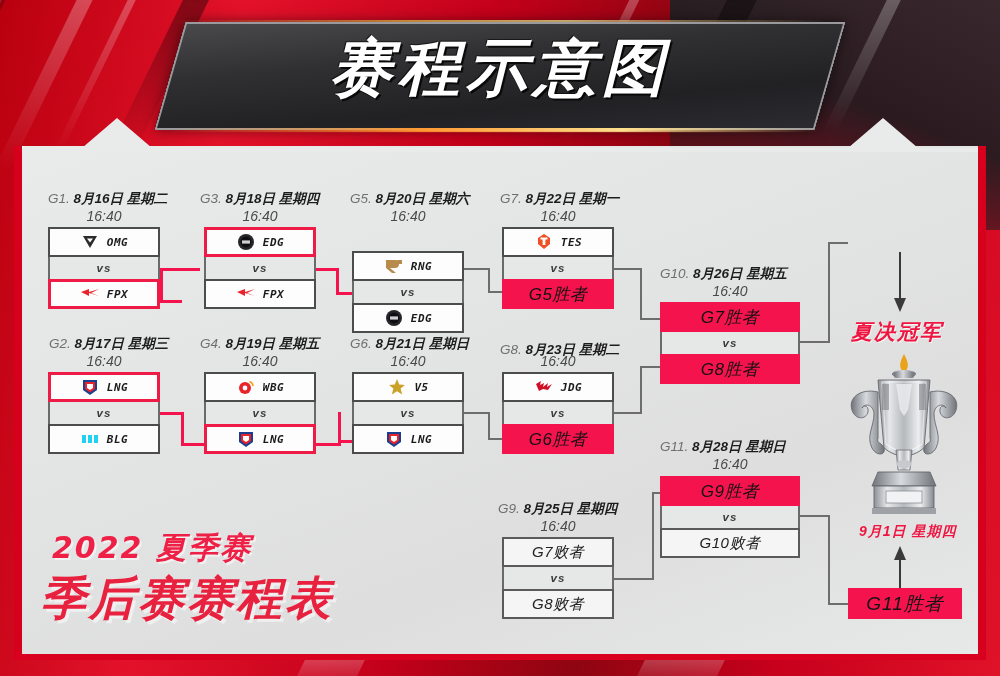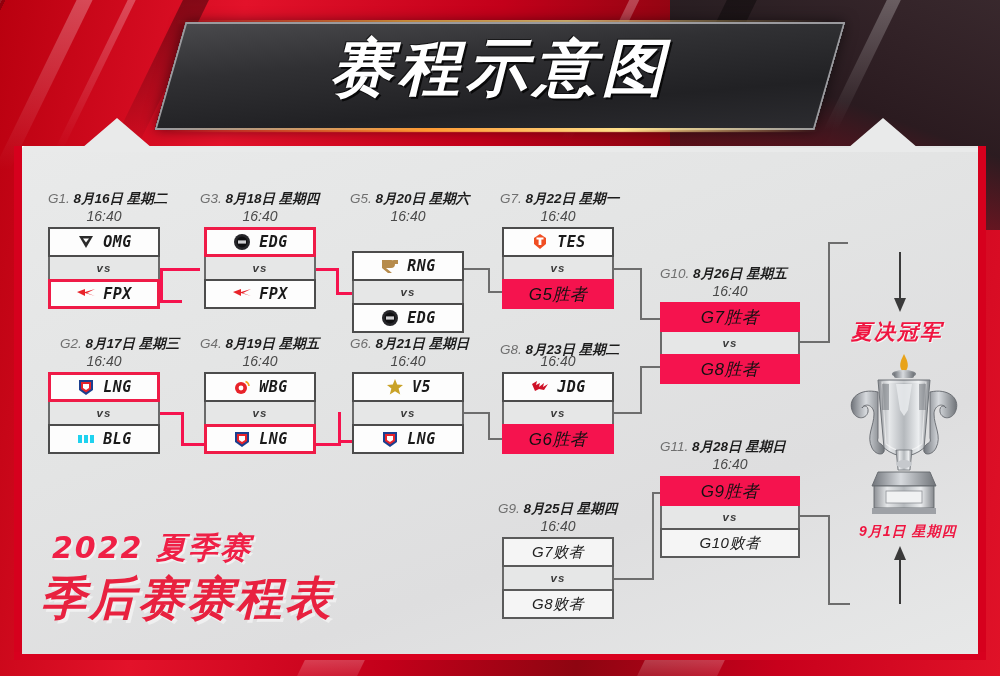--- a/index.html
+++ b/index.html
@@ -63,21 +63,21 @@
   .slot{height:30px;box-sizing:border-box;display:flex;align-items:center;
     justify-content:center;gap:7px;background:#fdfdfd;border:2px solid #4c4c4c;
     font-size:16px;font-weight:bold;color:#1a1a1a;letter-spacing:.5px;}
   .slot.win{border:3px solid #ef1b47;}
   .slot.pending{background:#f5f5f5;border:2px solid #5a5a5a;font-size:15px;font-weight:normal;color:#222;}
   .slot.tbd-red{background:#f5134e;border:none;color:#111;font-size:17px;font-weight:normal;
     display:flex;align-items:center;justify-content:center;height:30px;}
   .vs{height:22px;box-sizing:border-box;display:flex;align-items:center;justify-content:center;
     background:#e6e7e7;border-left:2px solid #6a6a6a;border-right:2px solid #6a6a6a;
     font-size:11.5px;font-weight:bold;color:#3a3a3a;letter-spacing:1px;}
-  .tname{font-family:"DejaVu Sans Mono","Liberation Mono",monospace;font-weight:bold;font-size:15px;}
+  .tname{font-family:"DejaVu Sans Mono","Liberation Mono",monospace;font-weight:bold;font-size:11px;}
 
   .logo{width:20px;height:18px;flex:0 0 20px;position:relative;}
   .logo svg{display:block;width:20px;height:18px;}
 
   
   .pill{position:absolute;background:#f5134e;color:#141414;font-size:19px;
     display:flex;align-items:center;justify-content:center;letter-spacing:1px;}
 
   
   .ln{position:absolute;background:#6d6d6d;}
@@ -200,21 +200,21 @@
     <div class="slot win">
       <span class="logo">
           <svg viewBox="0 0 20 18">
             <path d="M1 7 L9 4 L9 7 L19 4 L11 8 L19 11 L9 8 L9 11 Z" fill="#e8232a"></path>
           </svg>
         </span>
       <span class="tname">FPX</span>
     </div>
   </div>
 
-  <div class="lbl" style="left:60px;top:335px;">
+  <div class="lbl" style="left:49px;top:335px;">
     <span class="gid">G2.</span>
     <span class="dt">8月17日 星期三</span>
   </div>
   <div class="time" style="left:48px;top:353px;width:112px;">16:40</div>
   <div class="mbox" style="left:48px;top:372px;">
     <div class="slot win">
       <span class="logo">
           <svg viewBox="0 0 20 18">
             <path d="M3 2 L17 2 L17 12 L10 17 L3 12 Z" fill="#1b3f8f"></path>
             <path d="M5 4 L15 4 L15 11 L10 14.5 L5 11 Z" fill="#e8232a"></path>
@@ -411,20 +411,21 @@
     <span class="gid">G11.</span>
     <span class="dt">8月28日 星期日</span>
   </div>
   <div class="time" style="left:660px;top:456px;width:140px;">16:40</div>
   <div class="mbox" style="left:660px;top:476px;width:140px;">
     <div class="slot tbd-red">G9胜者</div>
     <div class="vs">vs</div>
     <div class="slot pending">G10败者</div>
   </div>
 
+  <div class="pill" style="left:848px;top:588px;width:114px;height:31px;">G11胜者</div>
 
   <div class="champ-label" style="left:851px;top:318px;">夏决冠军</div>
 
   <svg class="trophy" viewBox="0 0 132 165">
     <defs>
       <linearGradient id="silv" x1="0" y1="0" x2="1" y2="0">
         <stop offset="0%" stop-color="#8d9095"></stop>
           <stop offset="22%" stop-color="#e6e8ea"></stop>
         <stop offset="50%" stop-color="#b5b9bd"></stop>
           <stop offset="78%" stop-color="#eceef0"></stop>

